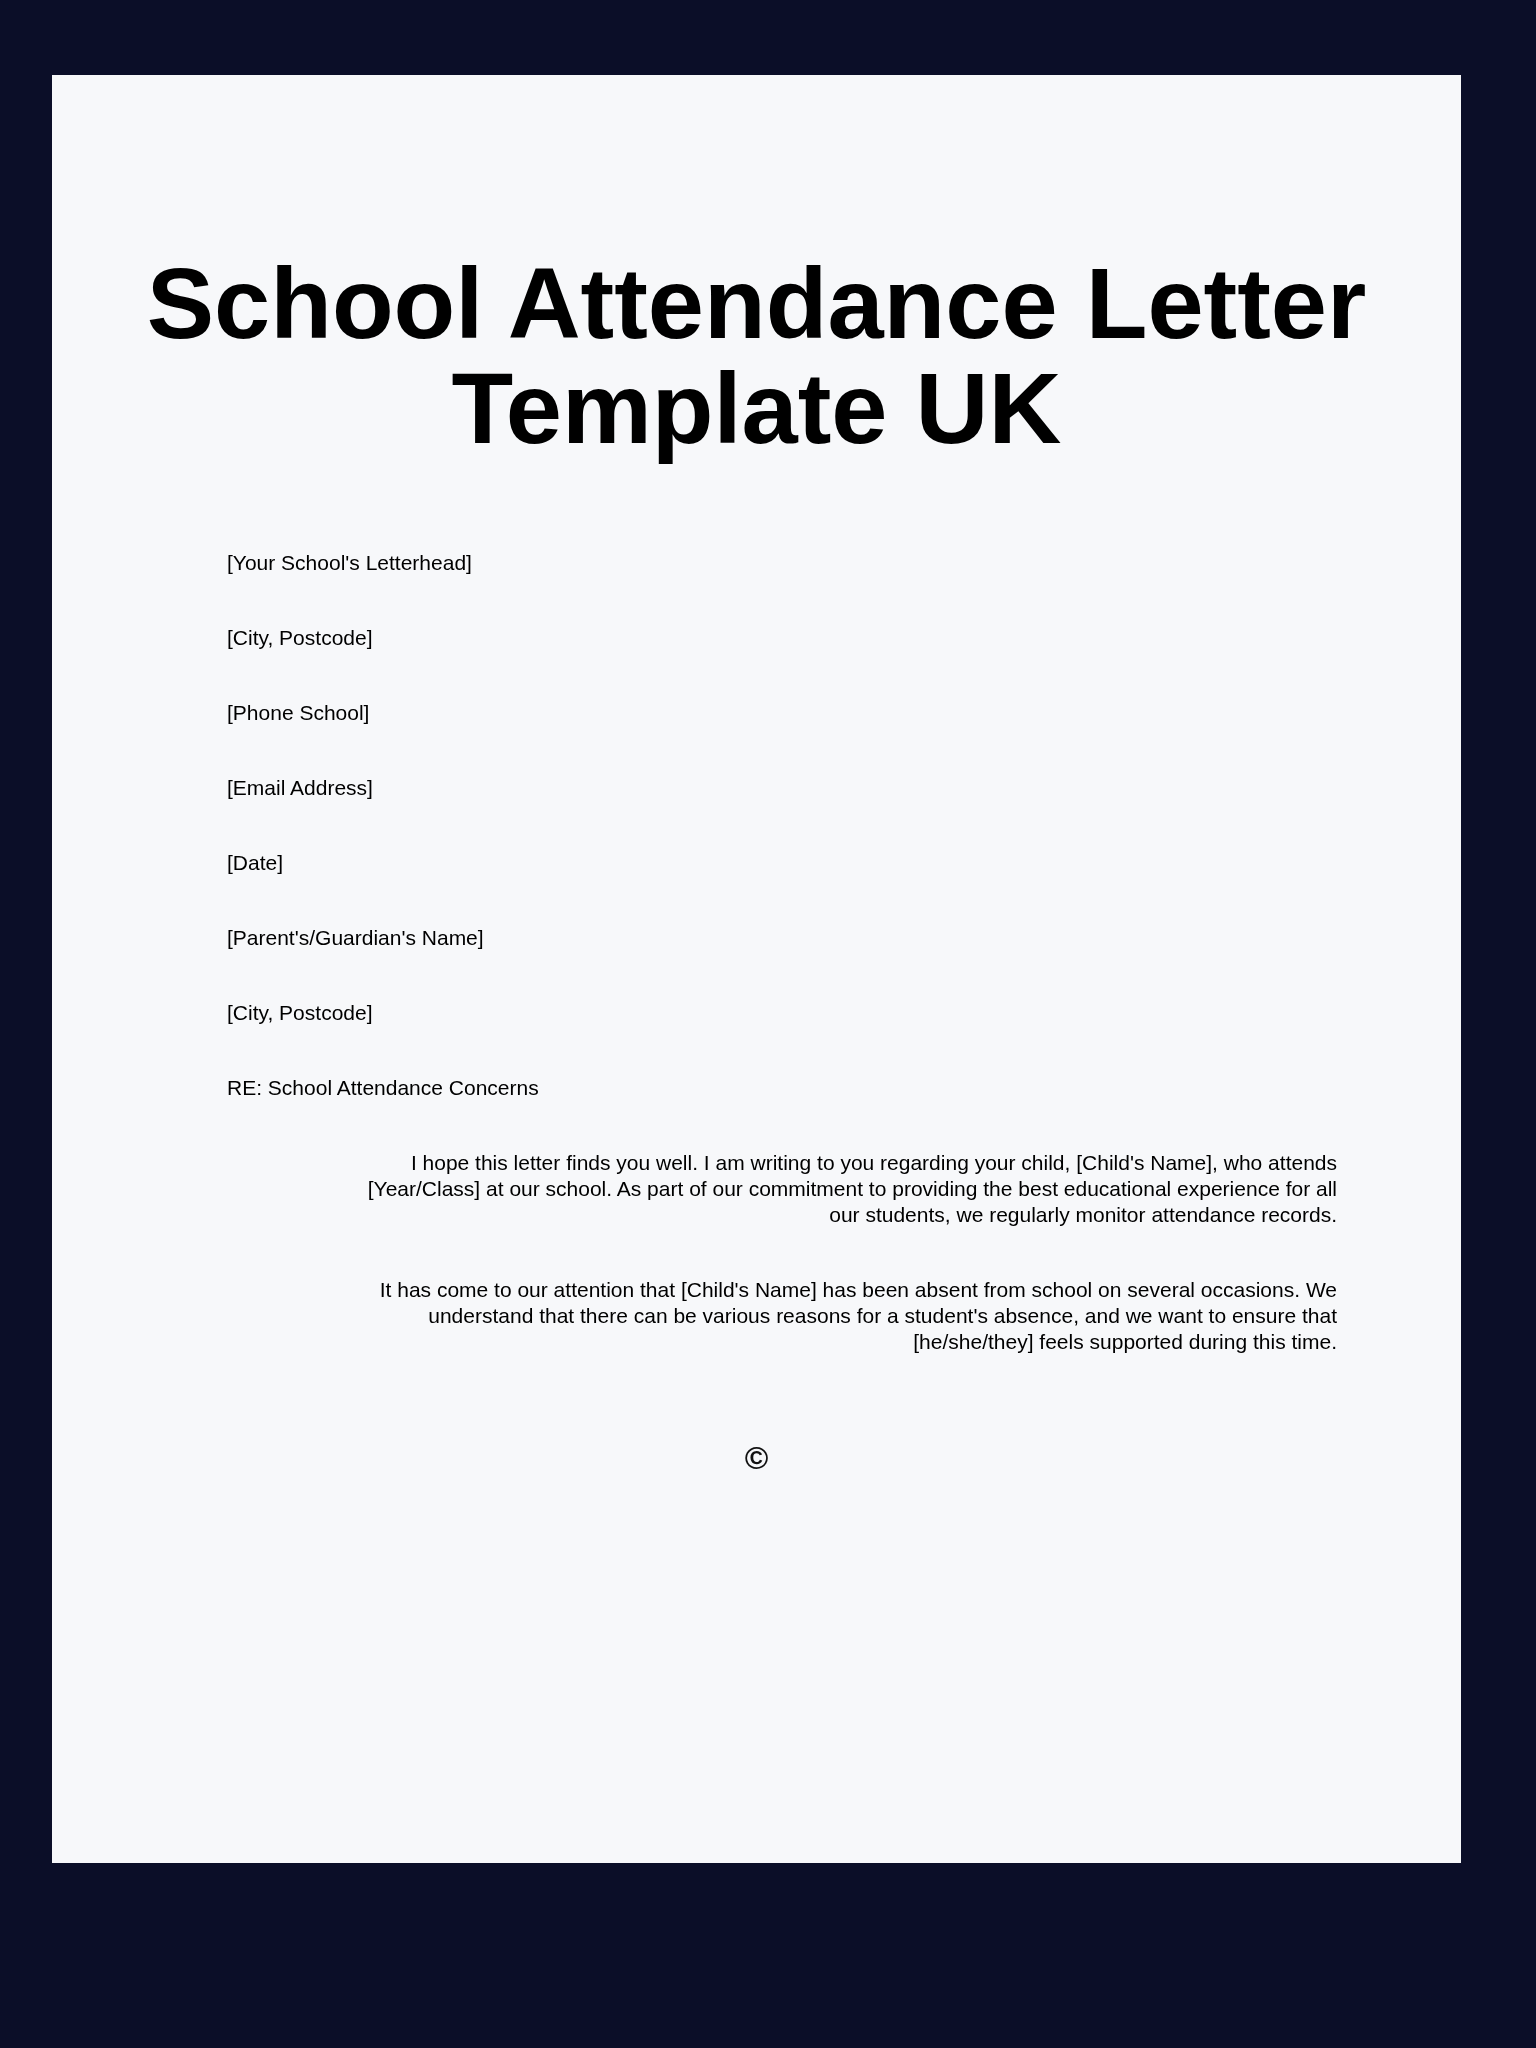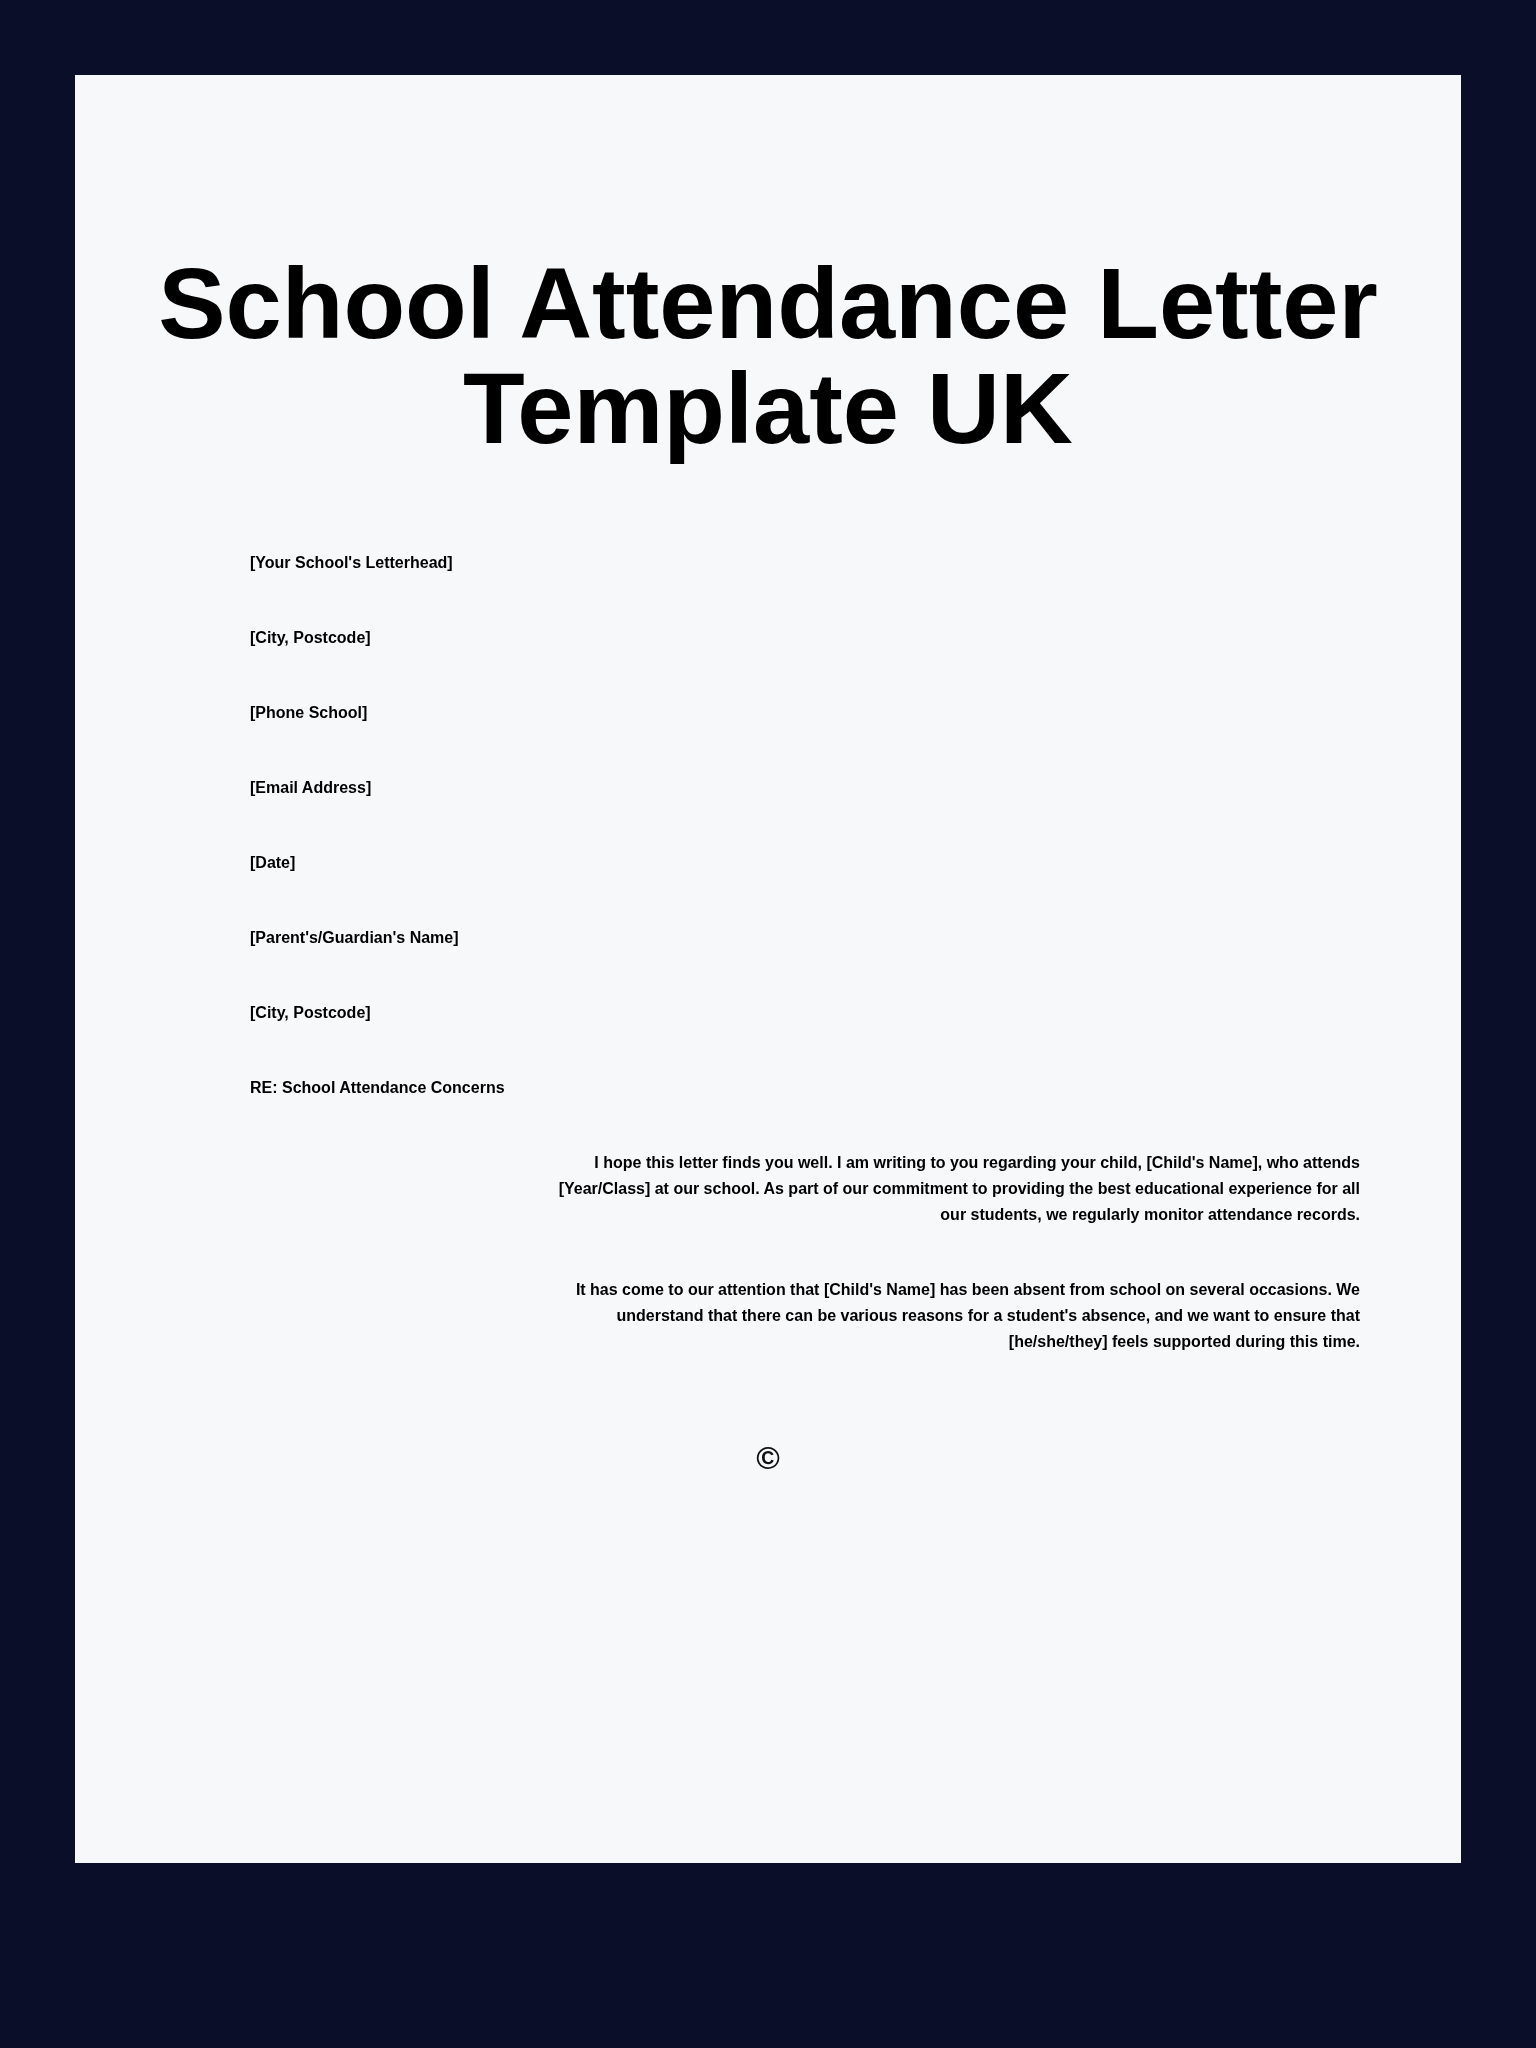--- a/index.html
+++ b/index.html
@@ -10,43 +10,43 @@
   *{ margin:0; padding:0; box-sizing:border-box; }
   html,body{ width:1536px; }
   body{
     background:var(--frame);
     font-family:"Liberation Sans", sans-serif;
     color:var(--ink);
   }
   .frame{
     width:1536px;
     height:1939px;
-    padding:75px 75px 76px 75px;
+    padding:75px 75px 76px 52px;
   }
   .page{
     width:100%;
     height:100%;
     background:var(--page);
     padding-top:176px;
     overflow:hidden;
   }
   .doc-title{
     width:100%;
     text-align:center;
     font-size:101px;
     line-height:105px;
     font-weight:700;
     color:var(--ink);
   }
   .letter{
     margin:89px 0 0 175px;
     width:1110px;
-    font-size:16px;
+    font-size:21px;
     line-height:26px;
-    font-weight:700;
+    font-weight:400;
     color:var(--ink);
   }
   .row{ margin-bottom:49px; }
   .sp{ margin-top:36px; }
   .para{ white-space:pre-line;text-align:right; }
   .copyright{
     width:100%;
     text-align:center;
     margin-top:85px;
     font-size:32px;

